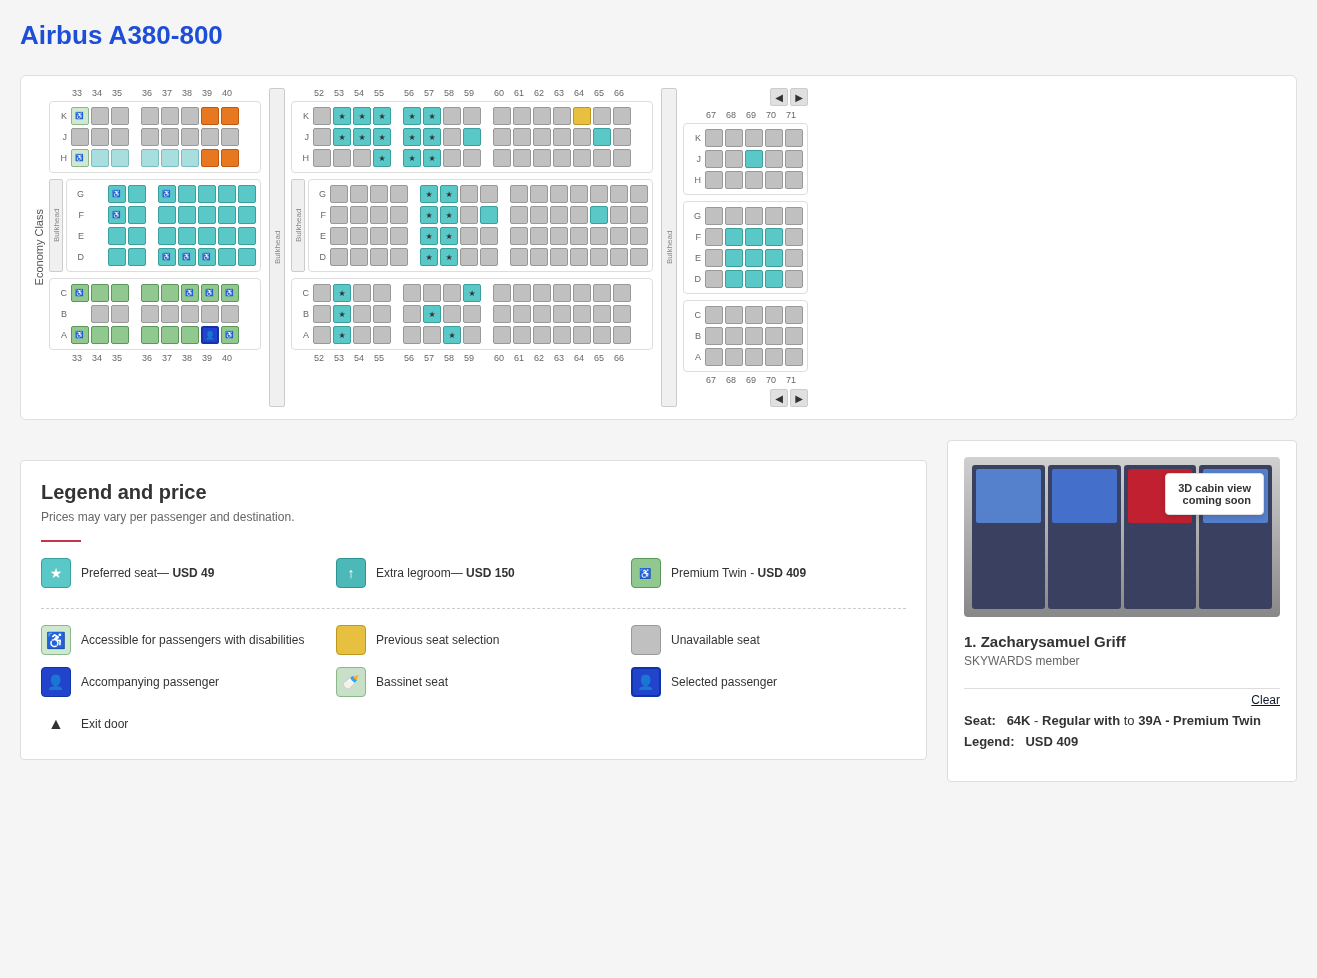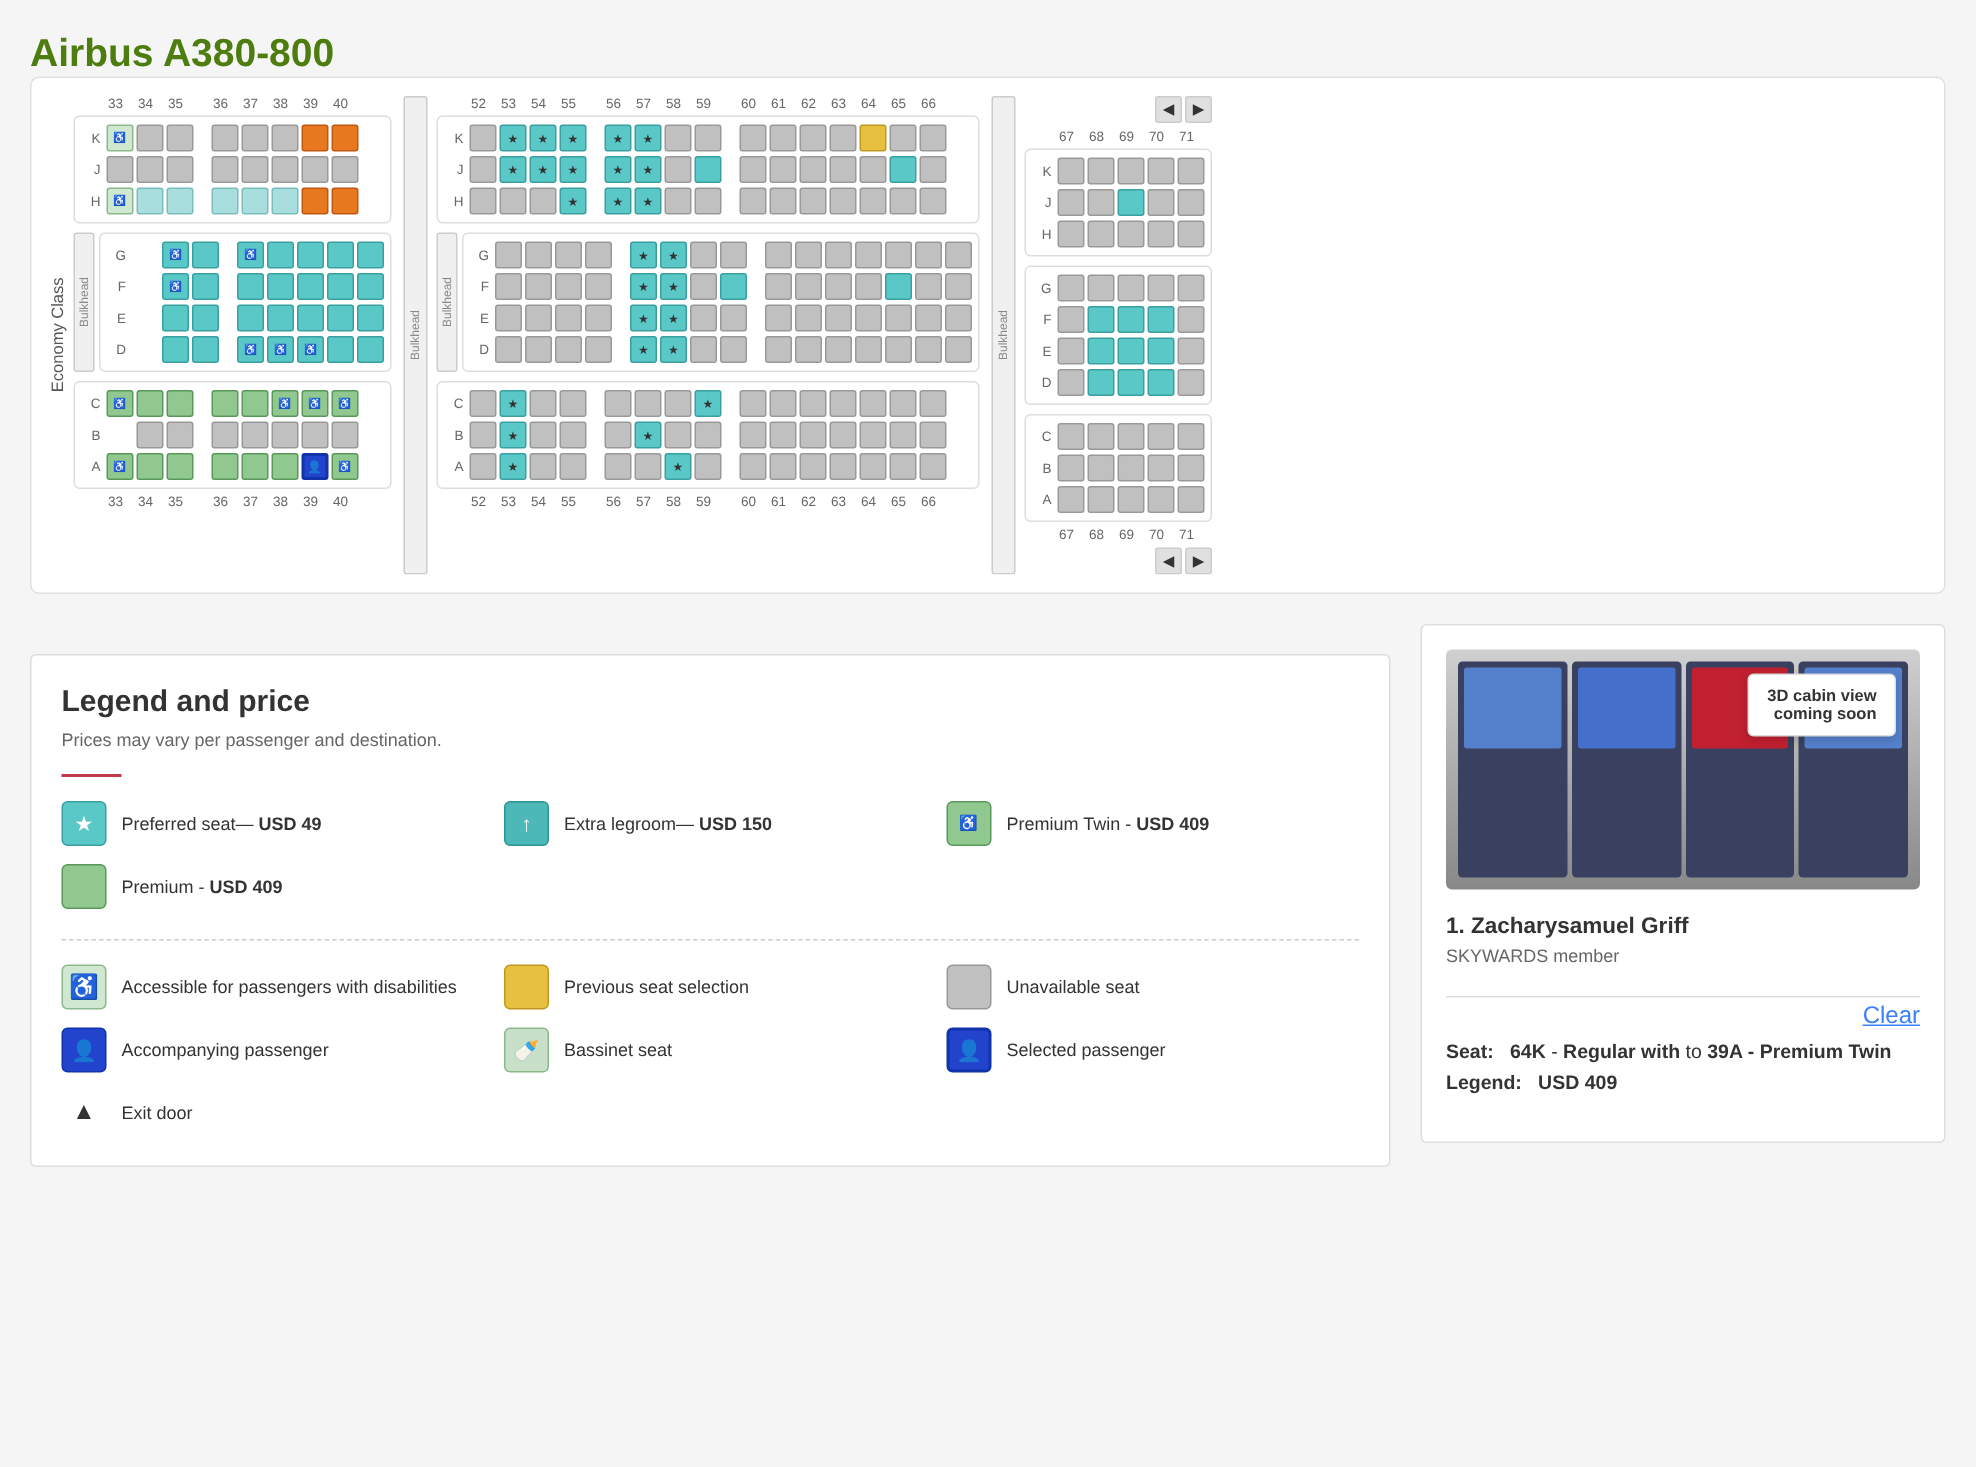--- a/index.html
+++ b/index.html
@@ -1,20 +1,20 @@
 <!DOCTYPE html>
 <html><head>
   <meta charset="utf-8">
   <style>
     * { box-sizing: border-box; margin: 0; padding: 0; }
     body { font-family: Arial, sans-serif; background: #f5f5f5; color: #333; font-size: 13px; }
     
     .page { padding: 20px; max-width: 1317px; }
     
-    .page-title { font-size: 26px; font-weight: bold; margin-bottom: 0; color: #4d7c0f; }
+    .page-title { font-size: 26px; font-weight: bold; margin-bottom: 24px; color: #1d4ed8; }
     
     
     .legend-panel {
       background: white;
       border: 1px solid #ddd;
       border-radius: 4px;
       padding: 20px;
       margin-top: 20px;
     }
     
@@ -95,22 +95,22 @@
       font-weight: bold;
       text-align: right;
       box-shadow: 0 2px 6px rgba(0,0,0,0.15);
     }
     
     .passenger-name { font-size: 15px; font-weight: bold; margin-bottom: 4px; }
     .passenger-tier { font-size: 12px; color: #666; margin-bottom: 12px; }
     
     .clear-link {
       float: right;
-      color: #3b82f6;
-      font-size: 16px;
+      color: #0f172a;
+      font-size: 12px;
       cursor: pointer;
     }
     
     .seat-info { font-size: 13px; margin-bottom: 6px; }
     .seat-info span { font-weight: bold; }
     
     .price-info { font-size: 13px; margin-bottom: 16px; }
     .price-info span { font-weight: bold; }
     
     .divider-line {
@@ -746,24 +746,20 @@
         <div class="legend-item">
           <div class="legend-seat-icon" style="background:#4db8b8; border:1px solid #2d9494; font-size:14px; display:flex; align-items:center; justify-content:center; color:white;">↑</div>
           <span>Extra legroom— <strong>USD 150</strong></span>
         </div>
 
         <div class="legend-item">
           <div class="legend-seat-icon" style="background:#90c890; border:1px solid #5a985a; font-size:10px; display:flex; align-items:center; justify-content:center;">♿</div>
           <span>Premium Twin - <strong>USD 409</strong></span>
         </div>
 
-        <div class="legend-item">
-          <div class="legend-seat-icon" style="background:#90c890; border:1px solid #5a985a;"></div>
-          <span>Premium - <strong>USD 409</strong></span>
-        </div>
       </div>
 
       <hr class="legend-divider-full">
 
       <div class="legend-grid-2">
 
         <div class="legend-item">
           <div class="legend-seat-icon" style="background:#d0e8d0; border:1px solid #8ab88a; font-size:16px; display:flex; align-items:center; justify-content:center;">♿</div>
           <span>Accessible for passengers with disabilities</span>
         </div>

